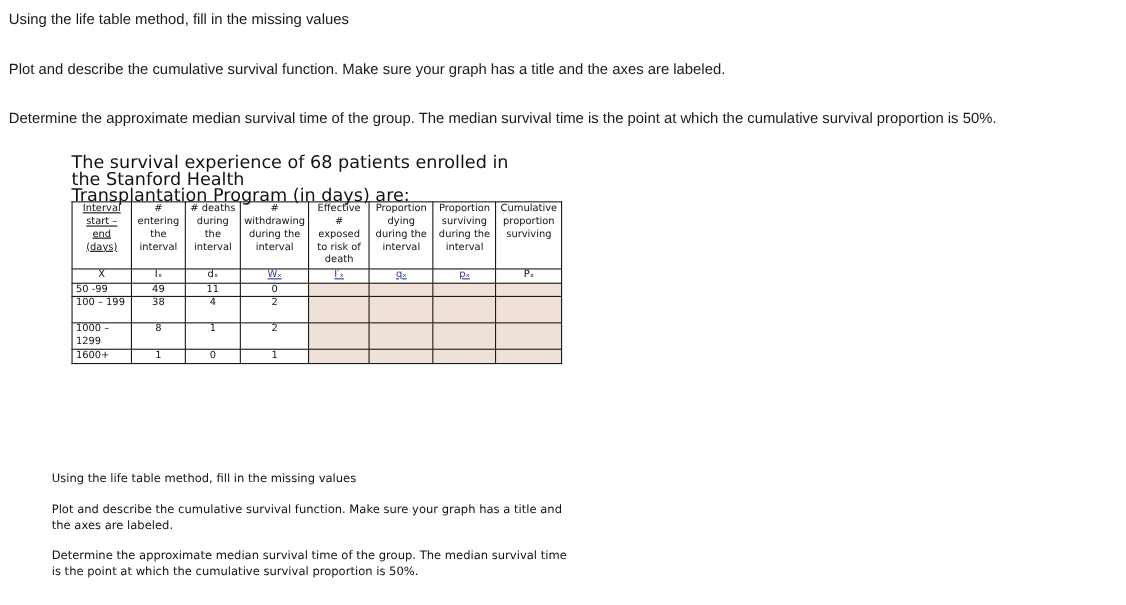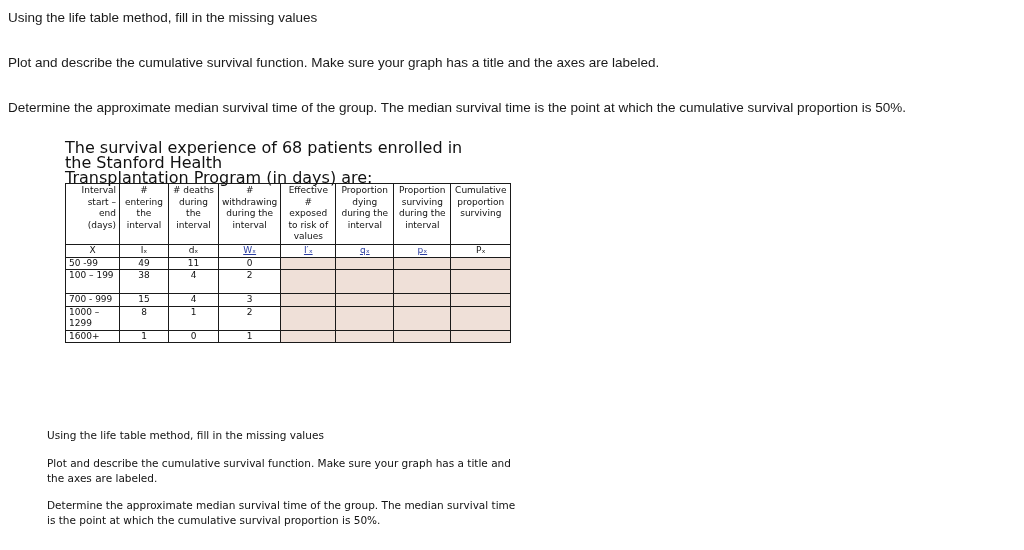--- a/index.html
+++ b/index.html
@@ -2,21 +2,21 @@
 <html><head>
 <meta charset="utf-8">
 <style>
   html, body { margin:0; padding:0; background:#ffffff; }
   body { width:1024px; height:550px; position:relative; overflow:hidden; color:#111; }
   .q { position:absolute; left:8px; font-family:"Liberation Sans", sans-serif; font-size:13.5px; color:#1a1a1a; white-space:nowrap; }
   .intro { position:absolute; left:65px; top:140px; font-family:"DejaVu Sans", sans-serif; font-size:16px; line-height:15px; color:#111; width:420px; }
   table.lt { position:absolute; left:65px; top:183px; border-collapse:collapse; font-family:"DejaVu Sans", sans-serif; font-size:9px; color:#111; table-layout:fixed; }
   table.lt td, table.lt th { border:1.2px solid #1a1a1a; padding:0 3px; vertical-align:top; line-height:11.5px; font-weight:normal; }
   table.lt th { text-align:center; padding-top:1px; }
-  table.lt th.first { text-align:right; }
+  table.lt th.first { text-align:center;text-decoration:underline; }
   table.lt td { text-align:center; }
   table.lt td.first { text-align:left; }
   table.lt td.blank { background:#efe0d8; }
   .sym { height:11px; }
   .sym-link { color:#2a3da0; text-decoration:underline; }
   .foot { position:absolute; left:47px; font-family:"DejaVu Sans", sans-serif; font-size:10.5px; line-height:15px; color:#111; width:470px; }
 </style>
 </head>
 <body>
 
@@ -39,21 +39,21 @@
       <col style="width:58px">
       <col style="width:57px">
       <col style="width:60px">
   </colgroup>
   <tbody>
       <tr style="height:61px;">
     <th class="first">Interval start – end (days)</th>
     <th># entering the interval</th>
     <th># deaths during the interval</th>
     <th># withdrawing during the interval</th>
-    <th>Effective # exposed to risk of values</th>
+    <th>Effective # exposed to risk of death</th>
     <th>Proportion dying during the interval</th>
     <th>Proportion surviving during the interval</th>
     <th>Cumulative proportion surviving</th>
   </tr>
   <tr class="sym">
     <td>X</td>
     <td>Iₓ</td>
     <td>dₓ</td>
     <td class="sym-link">Wₓ</td>
     <td class="sym-link">I′ₓ</td>
@@ -74,30 +74,20 @@
   <tr style="height:24px;">
     <td class="first">100 – 199</td>
     <td>38</td>
     <td>4</td>
     <td>2</td>
     <td class="blank"></td>
     <td class="blank"></td>
     <td class="blank"></td>
     <td class="blank"></td>
   </tr>
-  <tr style="height:12px;">
-    <td class="first">700 - 999</td>
-    <td>15</td>
-    <td>4</td>
-    <td>3</td>
-    <td class="blank"></td>
-    <td class="blank"></td>
-    <td class="blank"></td>
-    <td class="blank"></td>
-  </tr>
   <tr style="height:24px;">
     <td class="first">1000 – 1299</td>
     <td>8</td>
     <td>1</td>
     <td>2</td>
     <td class="blank"></td>
     <td class="blank"></td>
     <td class="blank"></td>
     <td class="blank"></td>
   </tr>

